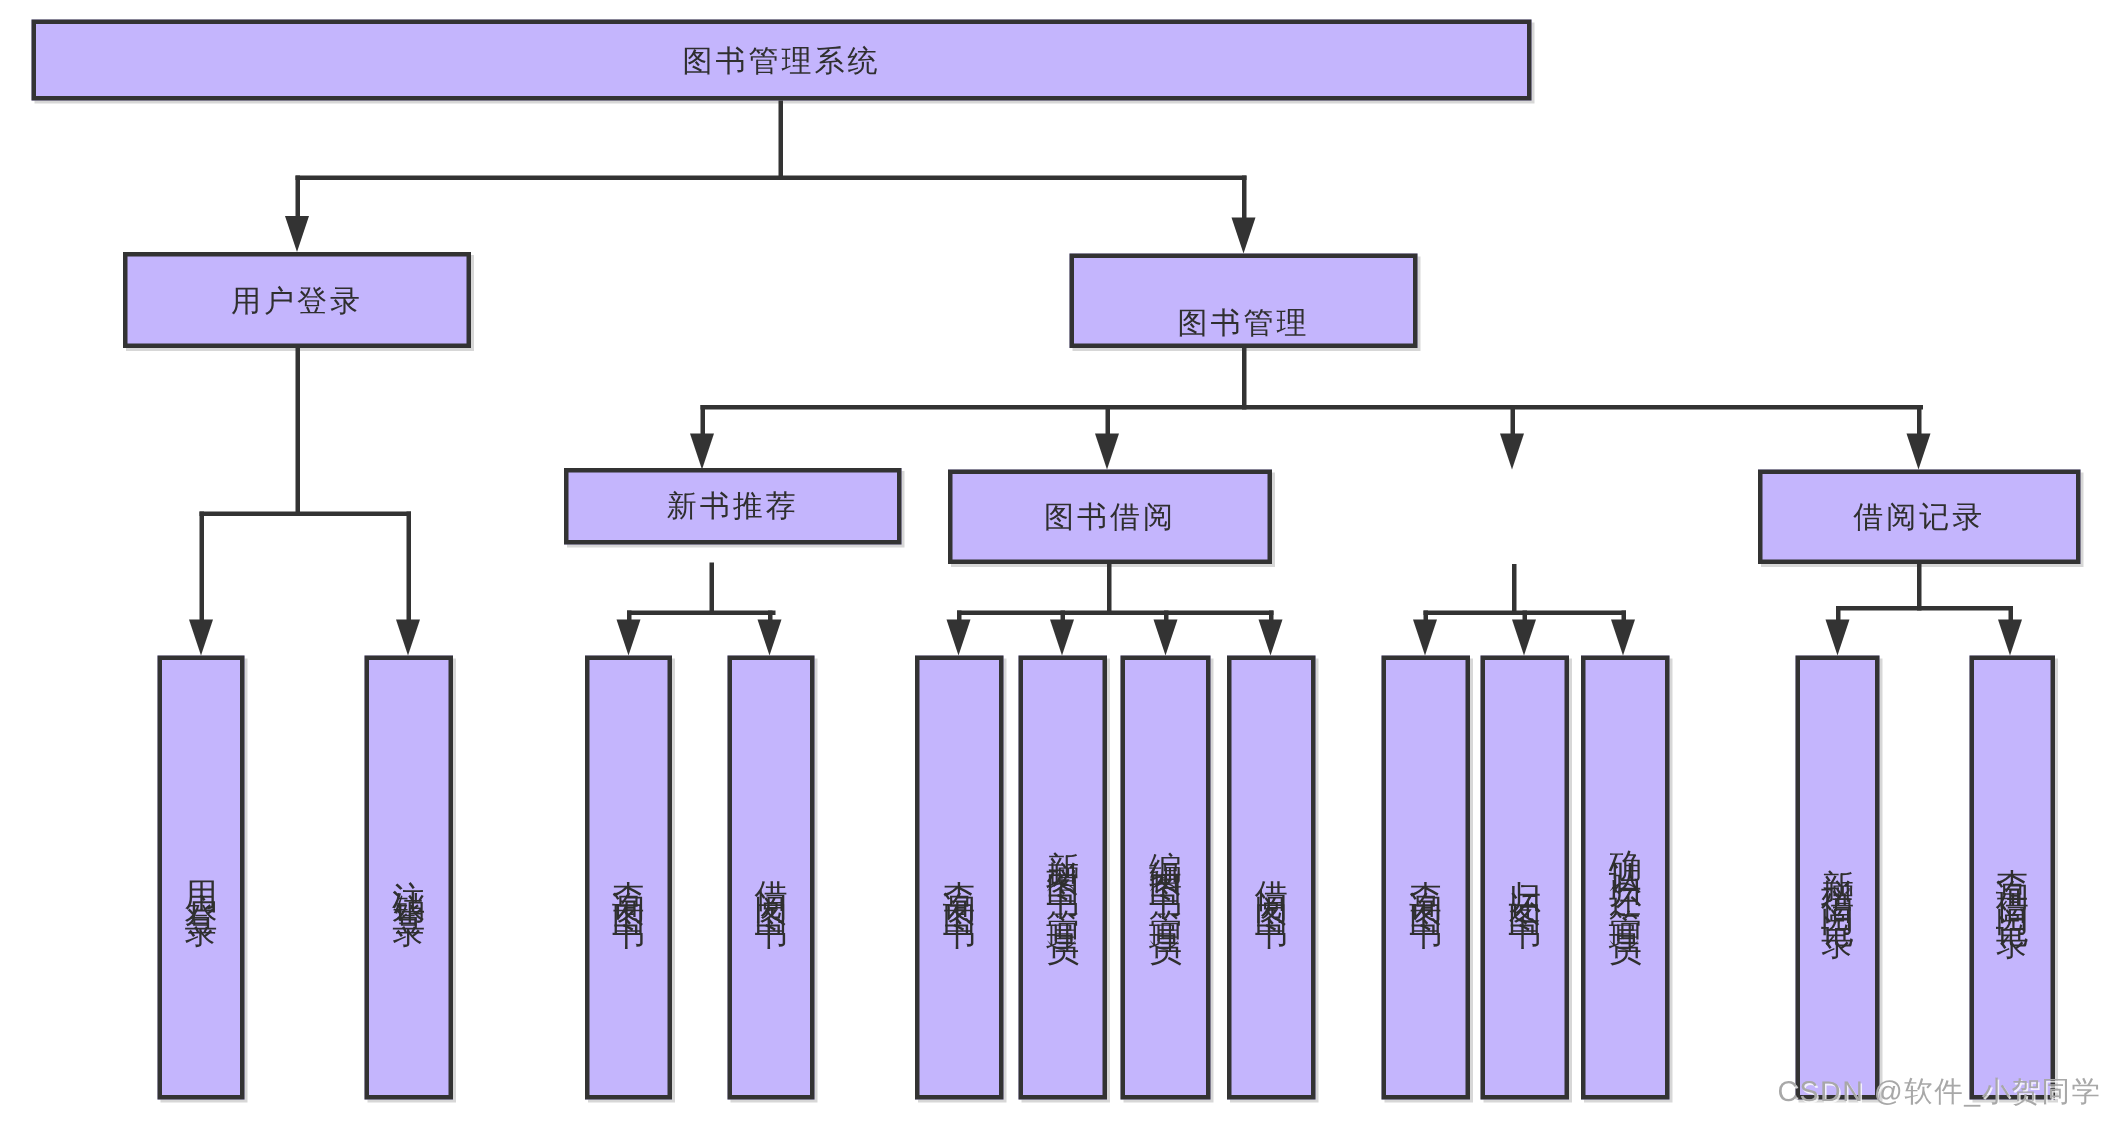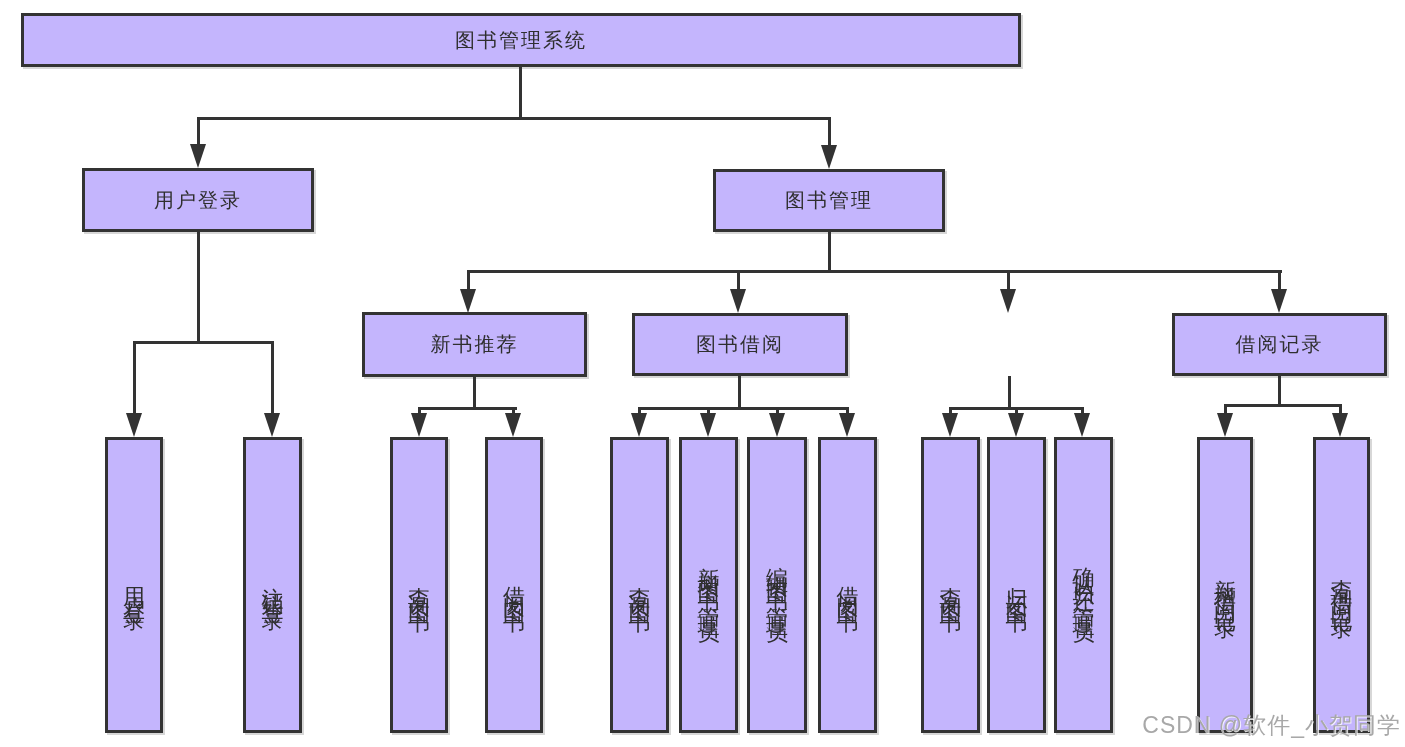--- a/index.html
+++ b/index.html
@@ -53,45 +53,45 @@
     width: 0;
     height: 0;
     border-left: 8px solid transparent;
     border-right: 8px solid transparent;
     border-top: 24px solid var(--line);
   }
   .watermark {
     position: absolute;
     right: 4px;
     bottom: 6px;
-    font-size: 23px;
+    font-size: 19px;
     letter-spacing: 1px;
     color: var(--watermark);
     text-shadow: 1px 1px 0 rgba(255,255,255,0.8);
     z-index: 10;
     white-space: nowrap;
   }
 </style>
 </head>
 <body>
 
 <div class="canvas">
 
   <div class="box hbox" style="left:21px; top:13px; width:1000px; height:54px;">
     <span>图书管理系统</span>
   </div>
 
   <div class="box hbox" style="left:82px; top:168px; width:232px; height:64px;">
     <span>用户登录</span>
   </div>
-  <div class="box hbox" style="left:713px; top:169px; width:232px; height:63px;">
+  <div class="box hbox" style="left:713px; top:169px; width:232px; height:63px;align-items:flex-end;">
     <span>图书管理</span>
   </div>
 
-  <div class="box hbox" style="left:362px; top:312px; width:225px; height:65px;">
+  <div class="box hbox" style="left:376px; top:312px; width:225px; height:51px;">
     <span>新书推荐</span>
   </div>
   <div class="box hbox" style="left:632px; top:313px; width:216px; height:63px;">
     <span>图书借阅</span>
   </div>
   <div class="box hbox" style="left:1172px; top:313px; width:215px; height:63px;">
     <span>借阅记录</span>
   </div>
 
   <div class="box vbox" style="left:105px; top:437px; width:58px; height:296px;">

